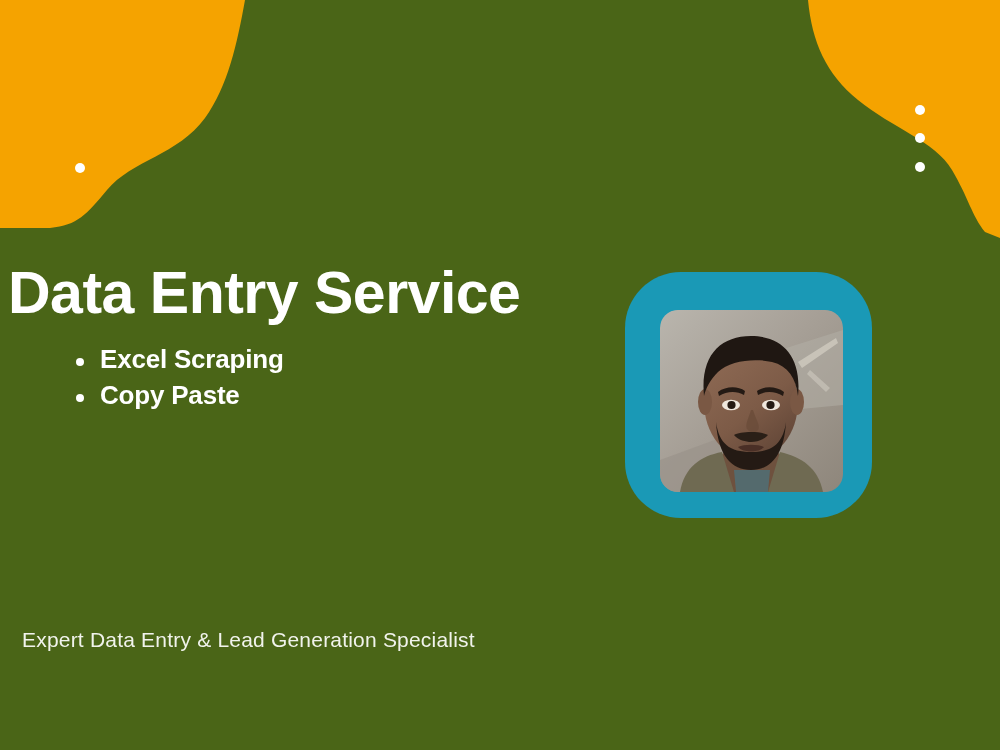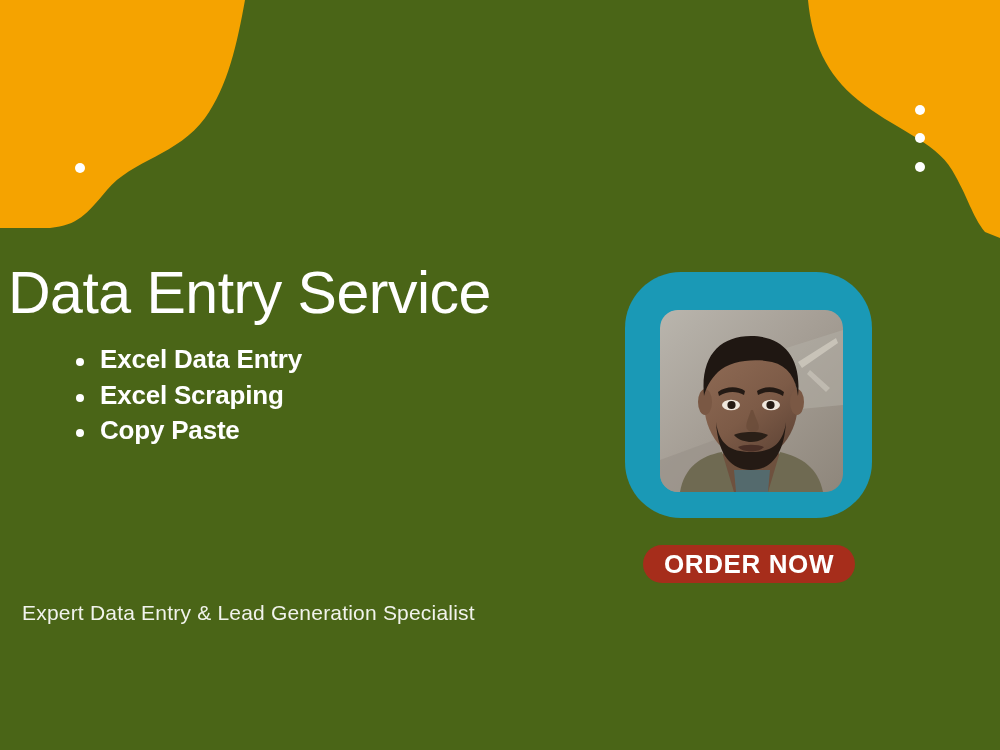--- a/index.html
+++ b/index.html
@@ -46,21 +46,21 @@
     height: 750px;
   }
 
   #page-title {
     position: absolute;
     left: 8px;
     top: 262px;
     margin: 0;
     font-size: 59px;
     line-height: 1.07;
-    font-weight: normal;
+    font-weight: bold;
     letter-spacing: -0.5px;
     color: #ffffff;
     white-space: nowrap;
   }
 
   #service-list {
     position: absolute;
     left: 58px;
     top: 342px;
     margin: 0;
@@ -82,21 +82,21 @@
     top: 16px;
     width: 8px;
     height: 8px;
     background: #ffffff;
     border-radius: 50%;
   }
 
   #tagline {
     position: absolute;
     left: 22px;
-    top: 601px;
+    top: 628px;
     margin: 0;
     font-size: 21px;
     font-weight: 400;
     color: #f1f3ec;
     letter-spacing: 0.2px;
     white-space: nowrap;
   }
 
   
   #profile-frame {
@@ -157,21 +157,20 @@
   <span class="dot" id="dot-left"></span>
   <span class="dot" id="dot-right-top"></span>
   <span class="dot" id="dot-right-mid"></span>
   <span class="dot" id="dot-right-bot"></span>
 
   <div id="content">
 
     <h1 id="page-title">Data Entry Service</h1>
 
     <ul id="service-list">
-      <li>Excel Data Entry</li>
       <li>Excel Scraping</li>
       <li>Copy Paste</li>
     </ul>
 
     <p id="tagline">Expert Data Entry &amp; Lead Generation Specialist</p>
   </div>
 
   <div id="profile-frame">
     <div id="profile-photo">
       <svg width="183" height="182" viewBox="0 0 183 182" xmlns="http://www.w3.org/2000/svg">
@@ -225,15 +224,14 @@
           <path d="M56,112 C58,146 72,160 91,160 C110,160 124,146 126,112
                    C123,134 112,142 91,142 C70,142 59,134 56,112 Z" fill="#241a14"></path>
           <path d="M74,125 C80,121 102,121 108,125 C104,130 96,132 91,132
                    C86,132 78,130 74,125 Z" fill="#2a1f17"></path>
           <path d="M78,137 C84,134 98,134 104,137 C99,143 83,143 78,137 Z" fill="#4a2f26"></path>
         </g>
       </svg>
     </div>
   </div>
 
-  <button id="order-now-button">ORDER NOW</button>
 
 </div>
 
 </body></html>

